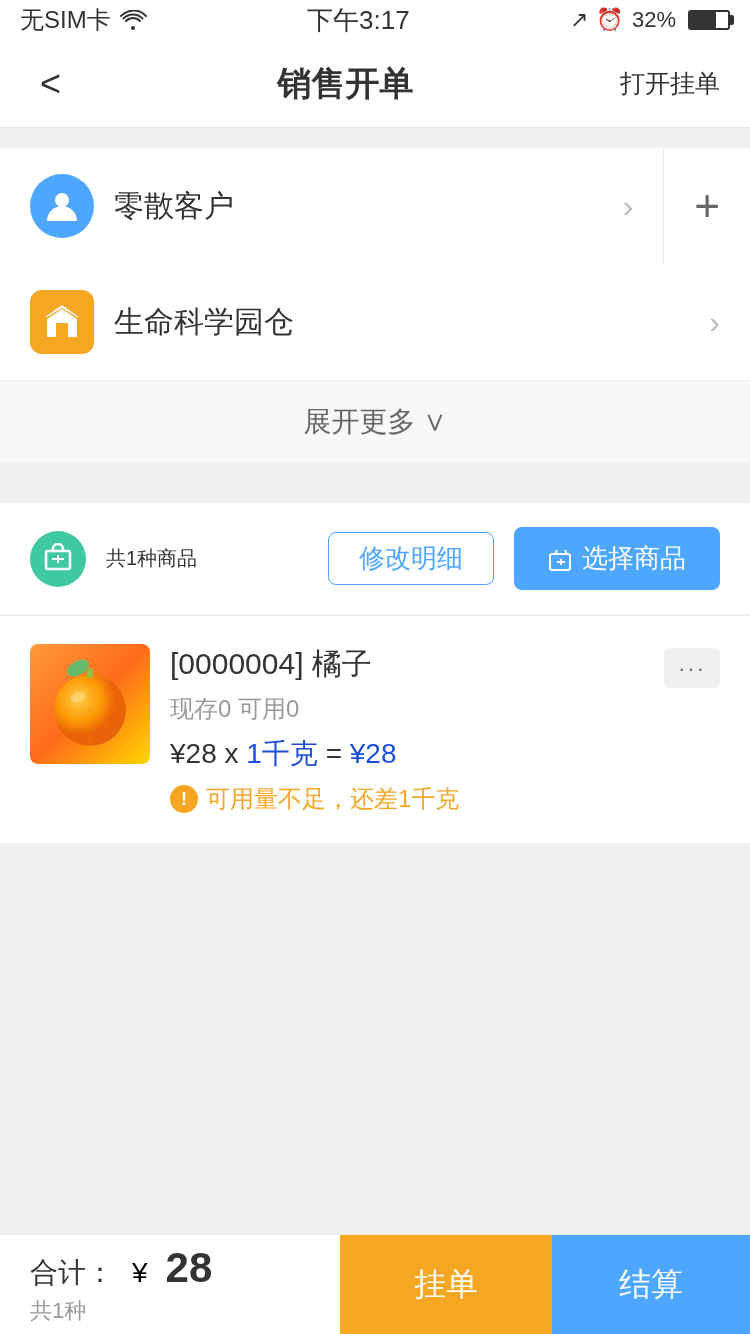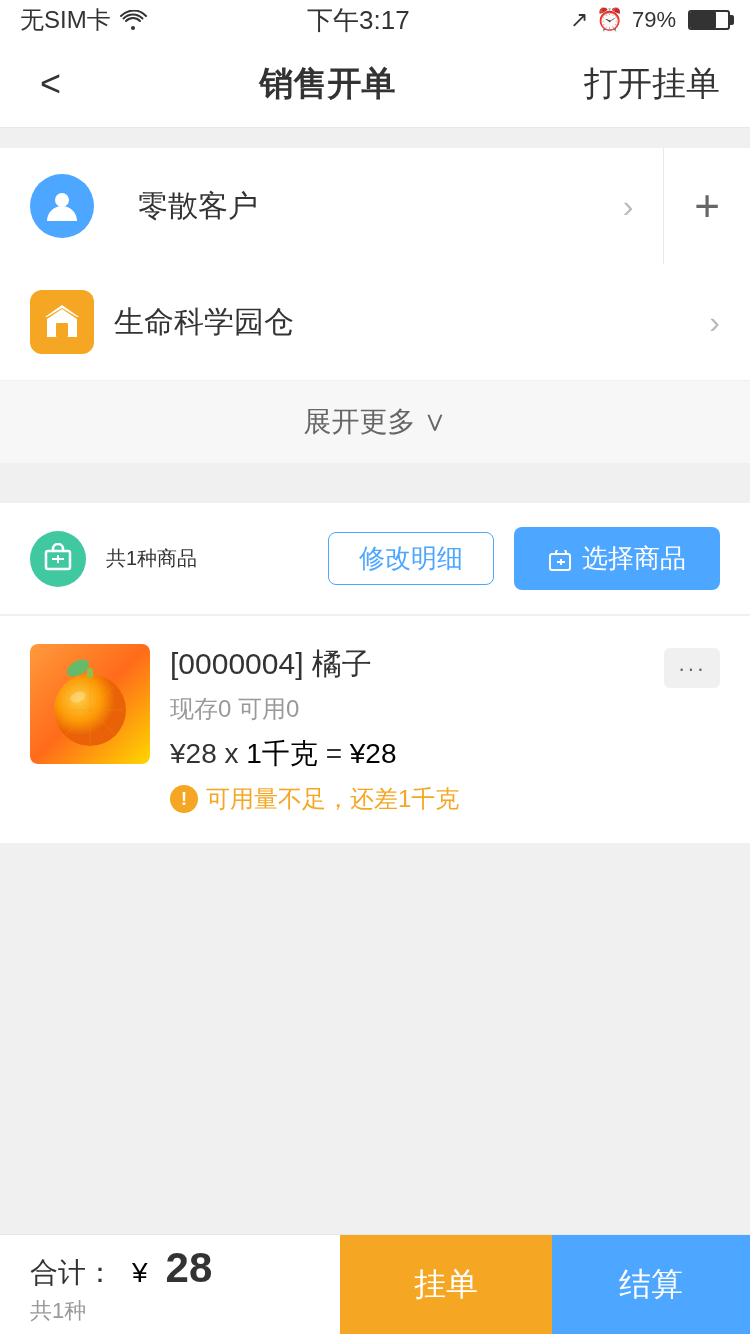--- a/index.html
+++ b/index.html
@@ -69,21 +69,21 @@
       color: #333;
       cursor: pointer;
       padding: 10px;
     }
     .nav-title {
       font-size: 34px;
       font-weight: 600;
       color: #333;
     }
     .nav-action {
-      font-size: 34px;
+      font-size: 25px;
       color: #333;
       cursor: pointer;
     }
 
     
     .divider-gray {
       height: 20px;
       background: #f0f0f0;
     }
 
@@ -137,21 +137,20 @@
       background: #fff;
       display: flex;
       align-items: center;
     }
     .customer-left {
       flex: 1;
       display: flex;
       align-items: center;
       padding: 26px 30px;
       border-right: 1px solid #e8e8e8;
-      gap: 24px;
     }
     .customer-right {
       padding: 26px 30px;
       font-size: 44px;
       color: #666;
       cursor: pointer;
     }
 
     
     .expand-row {
@@ -245,21 +244,21 @@
     .product-stock {
       font-size: 24px;
       color: #999;
       margin-bottom: 10px;
     }
     .product-price {
       font-size: 28px;
       color: #333;
       margin-bottom: 10px;
     }
-    .price-highlight { color: #000000; }
+    .price-highlight { color: #1d4ed8; }
     .product-warning {
       display: flex;
       align-items: center;
       gap: 8px;
       font-size: 24px;
       color: #f5a623;
     }
     .warning-icon {
       width: 28px;
       height: 28px;
@@ -354,21 +353,21 @@
         <path d="M7 11c1.9-1.9 4.4-3 7-3s5.1 1.1 7 3" stroke="#333" stroke-width="2" fill="none" stroke-linecap="round"></path>
         <path d="M2 6c3.3-3.3 7.8-5.4 12.5-5.5C19.2.4 23.8 2.4 27 6" stroke="#333" stroke-width="2" fill="none" stroke-linecap="round"></path>
         <path d="M4.5 8.5c2.5-2.5 5.9-4 9.5-4s7 1.5 9.5 4" stroke="#333" stroke-width="2" fill="none" stroke-linecap="round"></path>
       </svg>
     </span>
   </div>
   <div class="status-center">下午3:17</div>
   <div class="status-right">
     <span>↗</span>
     <span>⏰</span>
-    <span>79%</span>
+    <span>32%</span>
     <span class="battery-icon">
       <div class="battery-fill"></div>
     </span>
   </div>
 </div>
 
 <div class="nav-bar">
   <span class="nav-back">&lt;</span>
   <span class="nav-title">销售开单</span>
   <span class="nav-action">打开挂单</span>

